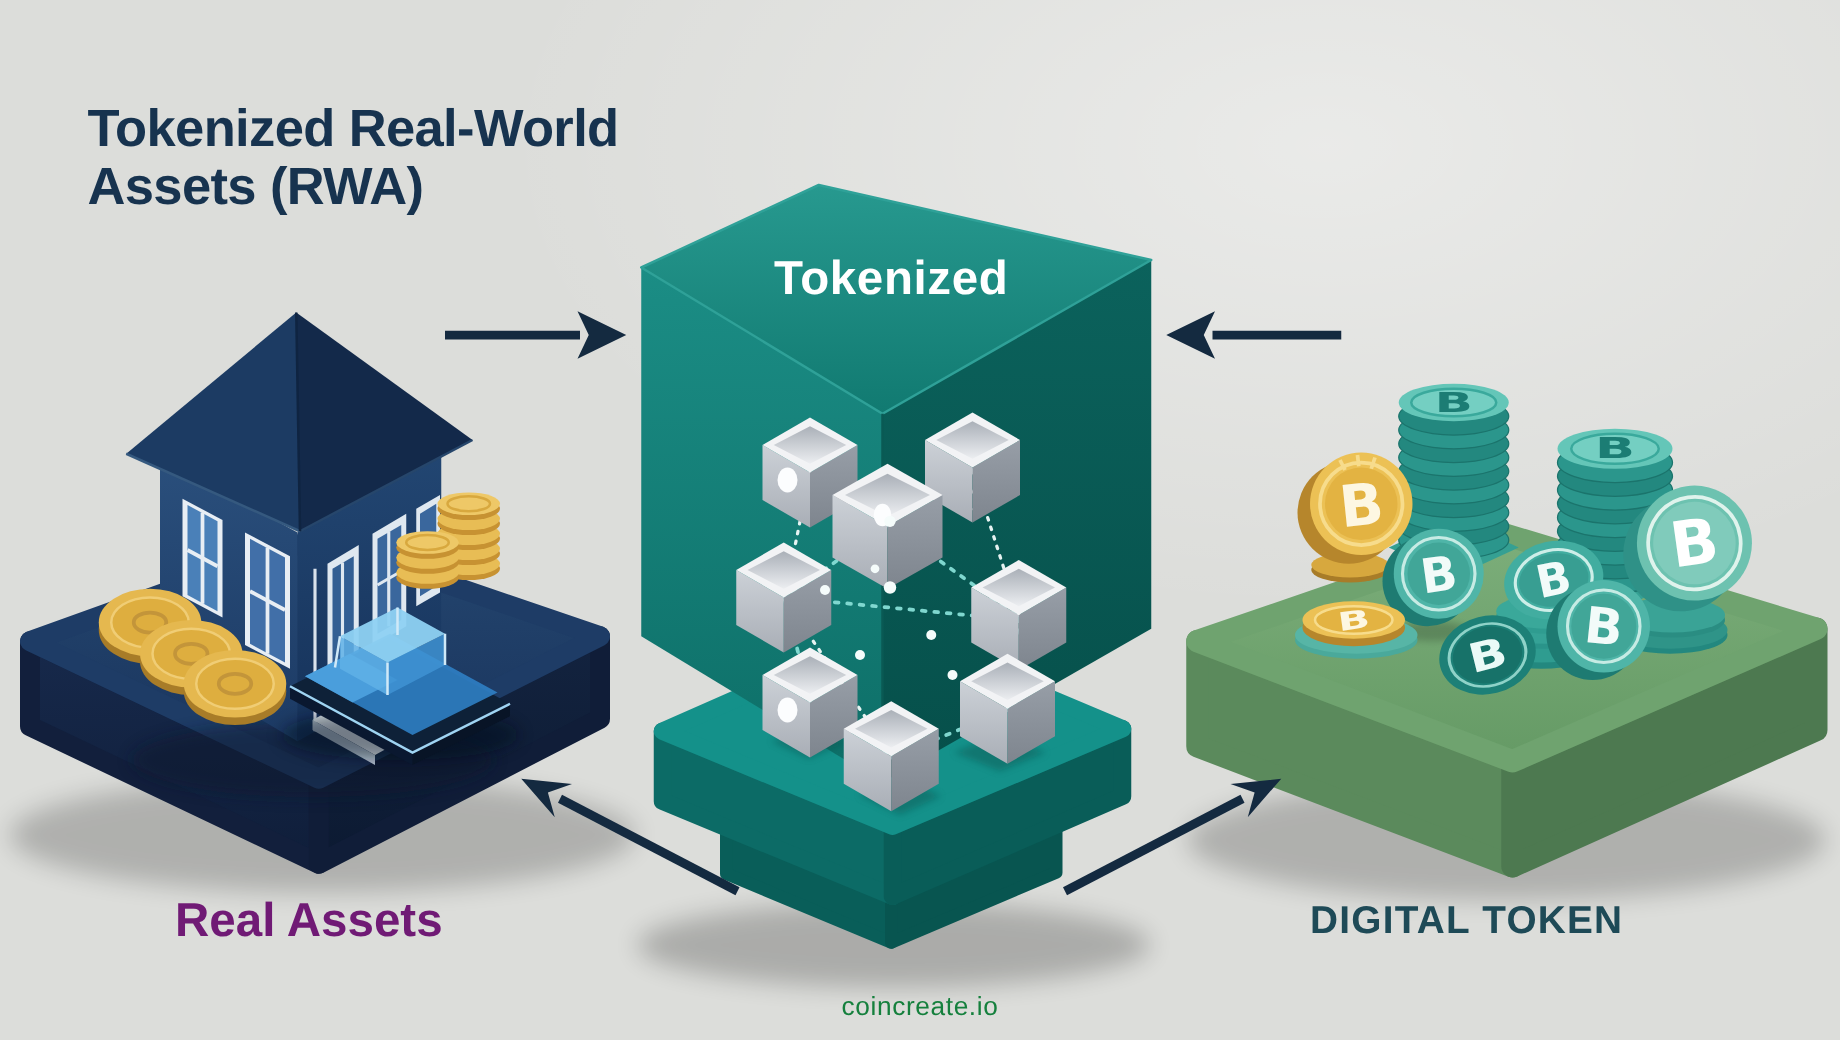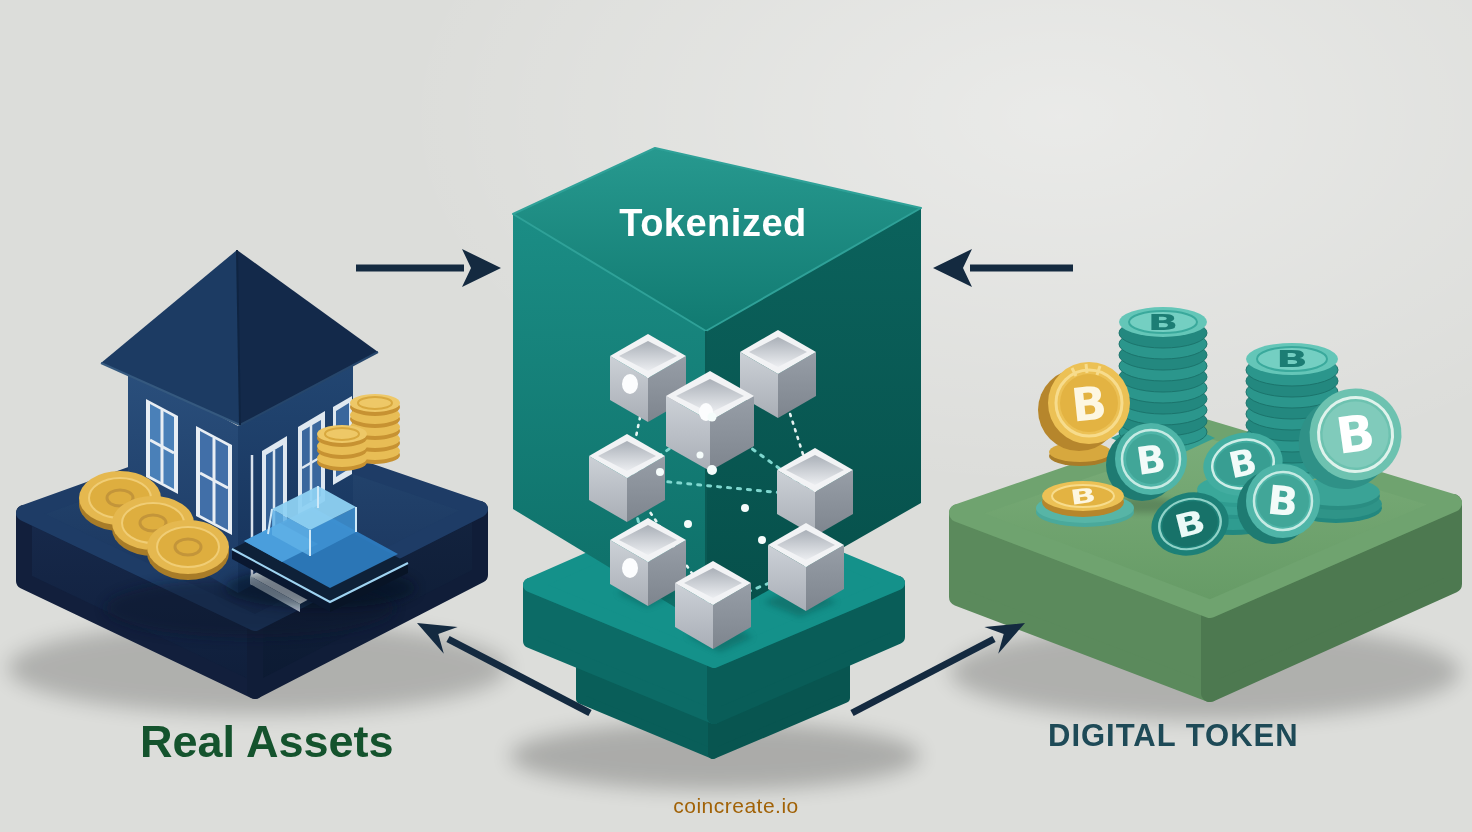--- a/index.html
+++ b/index.html
@@ -14,29 +14,29 @@
     left:70px;top:80px;
     font-size:42px;font-weight:bold;line-height:46px;
     color:#17334f;letter-spacing:-0.5px;
   }
   #blockchain-label{
     left:563px;top:202px;width:300px;text-align:center;
     font-size:38px;font-weight:600;color:#ffffff;letter-spacing:0.5px;
   }
   #real-assets-label{
     left:140px;top:716px;
-    font-size:45px;font-weight:bold;color:#14532d;
+    font-size:38px;font-weight:bold;color:#701a75;
   }
   #digital-token-label{
     left:1048px;top:718px;
     font-size:31px;font-weight:800;color:#1e4a57;letter-spacing:1px;
   }
   #watermark{
     left:616px;top:794px;width:240px;text-align:center;
-    font-size:21px;color:#a16207;letter-spacing:0.5px;
+    font-size:21px;color:#15803d;letter-spacing:0.5px;
   }
   .coin-sym{font-family:"DejaVu Sans", sans-serif;font-weight:bold;}
 </style>
 </head>
 <body>
 
 <div id="stage">
 
 <svg width="1472" height="832" viewBox="0 0 1472 832">
   <defs>
@@ -461,19 +461,21 @@
       <path d="M417,623 L443.8,653.7 L438.3,634 L457.6,627.1 Z" stroke="none"></path>
     </g>
     <g>
       <line x1="852" y1="713" x2="994" y2="639" stroke-width="7"></line>
       <path d="M1025,623 L998.2,653.7 L1003.7,634 L984.4,627.1 Z" stroke="none"></path>
     </g>
   </g>
 </svg>
 
 <div id="title" class="overlay">
+  <div>Tokenized Real-World</div>
+  <div>Assets (RWA)</div>
 </div>
 <div id="blockchain-label" class="overlay">Tokenized</div>
 <div id="real-assets-label" class="overlay">Real Assets</div>
 <div id="digital-token-label" class="overlay">DIGITAL TOKEN</div>
 <div id="watermark" class="overlay">coincreate.io</div>
 
 </div>
 
 </body></html>

